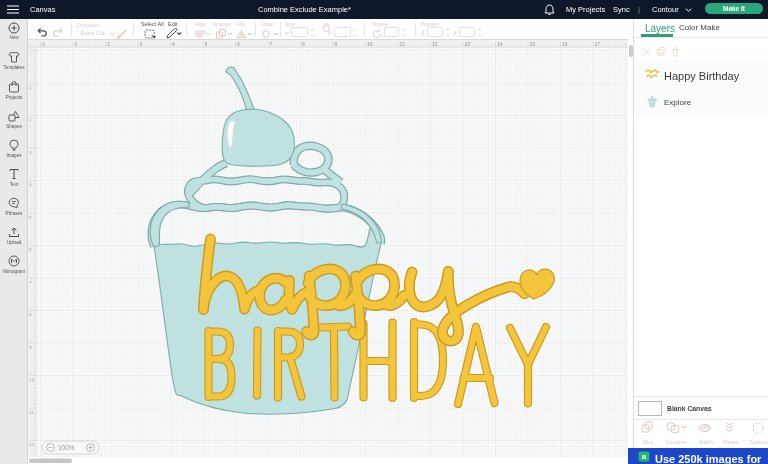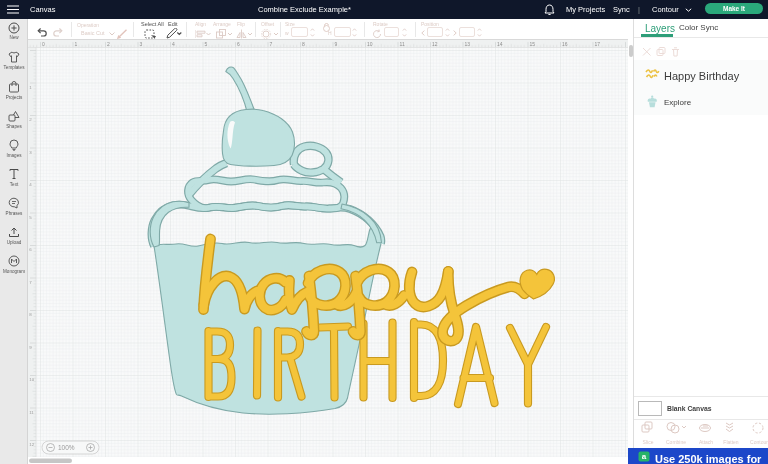--- a/index.html
+++ b/index.html
@@ -342,21 +342,21 @@
     <text x="58" y="450" font-size="6.5" fill="#9a9a9a" font-family="Liberation Sans">100%</text>
     <circle cx="90.5" cy="447.5" r="4" fill="none" stroke="#a9a9a9" stroke-width="0.8"></circle>
     <path d="M88.5,447.5 h4 M90.5,445.5 v4" stroke="#a9a9a9" stroke-width="0.8"></path>
   </g>
 </svg>
 
 <div id="panel"></div>
 <div id="panelitems">
 
   <div class="abs" style="left:645px;top:23px;font-size:10px;font-weight:normal;color:#2d9e78;">Layers</div>
-  <div class="abs" style="left:679px;top:23px;font-size:8px;color:#3f3f3f;">Color Sync</div>
+  <div class="abs" style="left:679px;top:23px;font-size:8px;color:#3f3f3f;">Color Make</div>
   <div class="abs" style="left:641px;top:34px;width:32px;height:2.5px;background:#2d9e78;"></div>
   <div class="abs" style="left:634px;top:37px;width:134px;height:1px;background:#e8e8e8;"></div>
 
   <svg class="abs" style="left:642px;top:47px" width="40" height="10" viewBox="0 0 40 10">
     <g stroke="#ecdcd8" stroke-width="1" fill="none">
       <path d="M1,1 L8.5,8.5 M8.5,1 L1,8.5"></path>
       <rect x="15" y="2.5" width="6" height="6" rx="1"></rect>
       <rect x="17" y="0.5" width="6" height="6" rx="1"></rect>
       <path d="M30,2.5 h7 M31.5,2.5 l0.4,6.5 h3.2 l0.4,-6.5 M32,0.8 h3"></path>
     </g>

